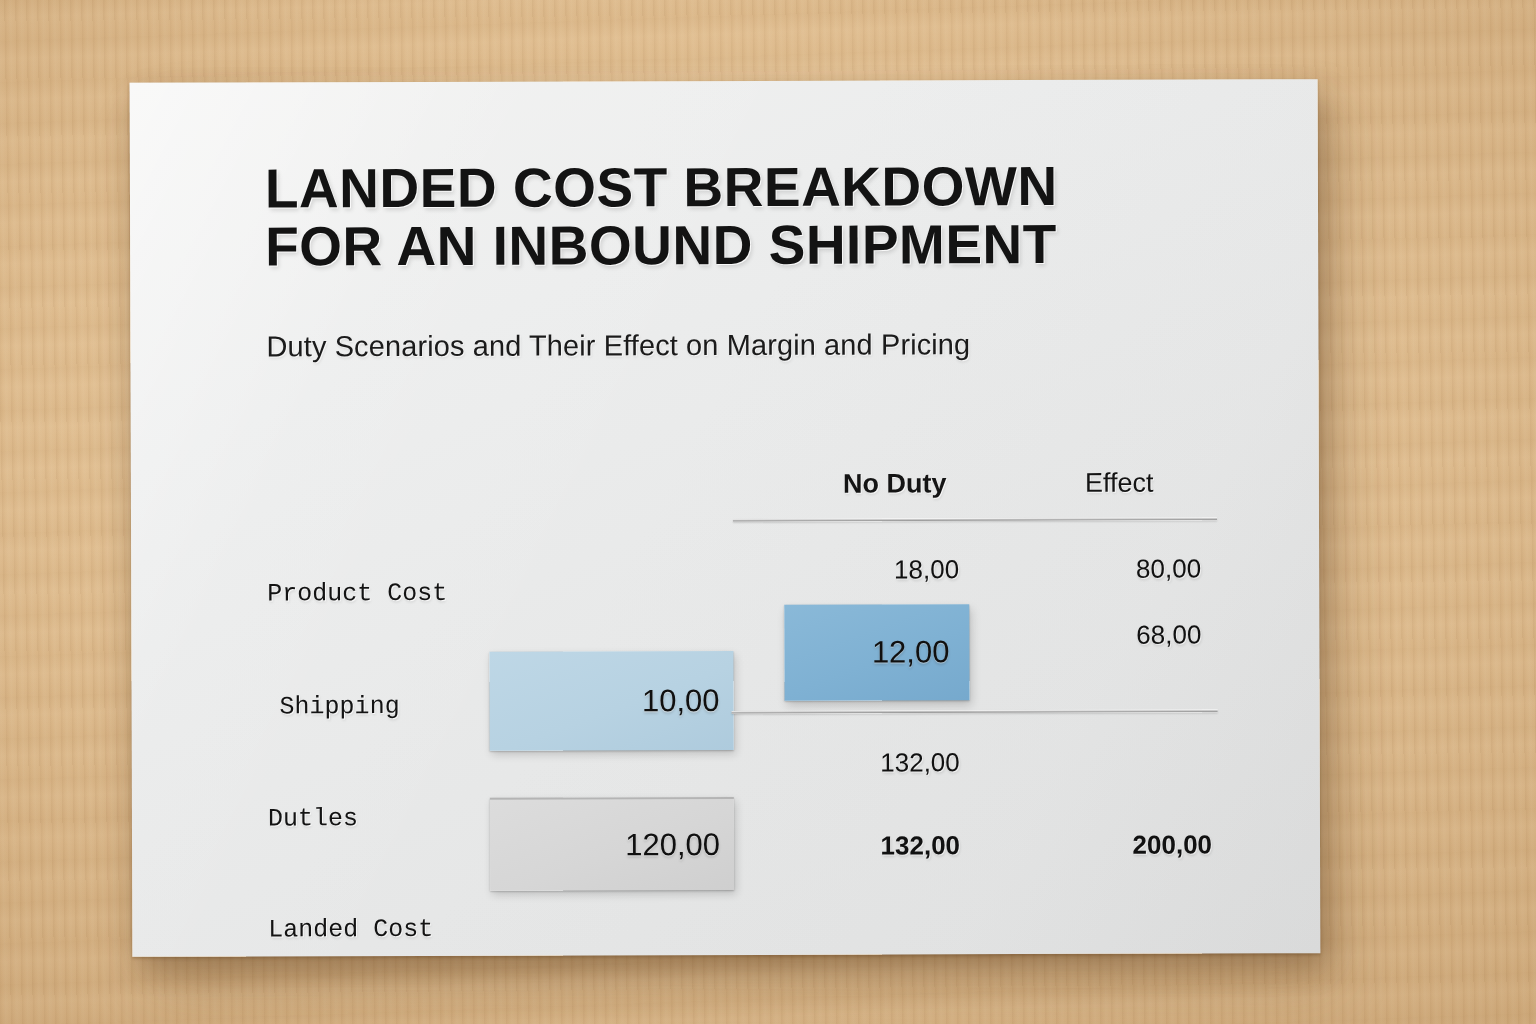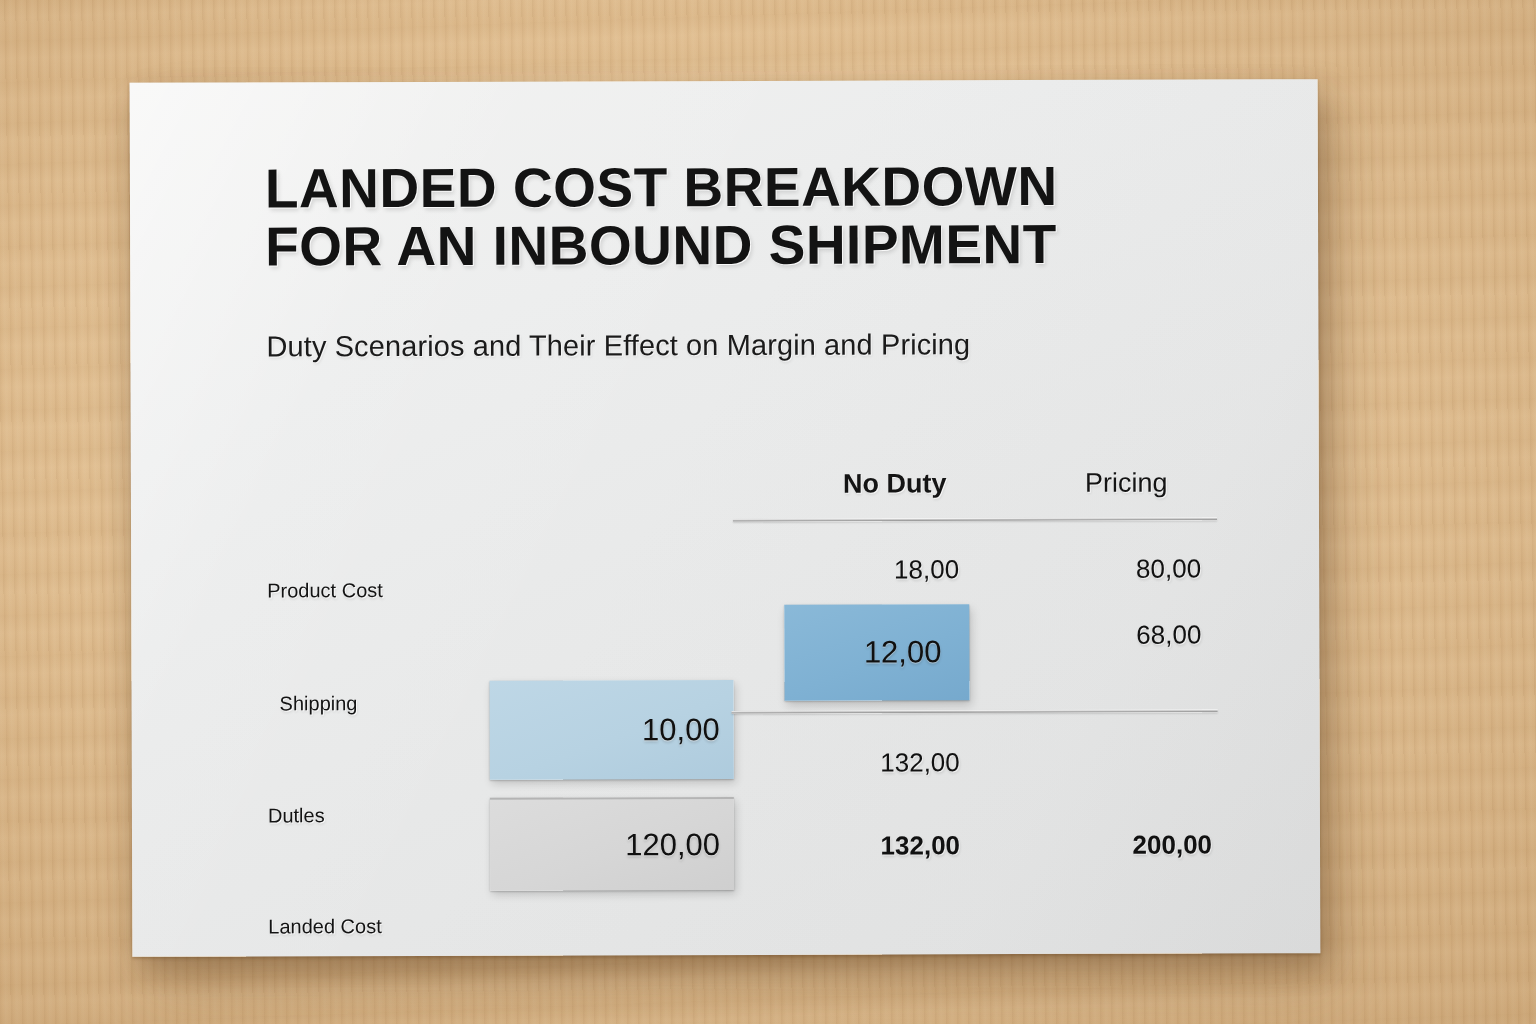--- a/index.html
+++ b/index.html
@@ -100,24 +100,25 @@
     font-size:29px;
     font-weight:400;
     color:#1b1b1b;
     letter-spacing:0.1px;
     text-shadow:1px 1px 0 rgba(255,255,255,0.7), 1px 2px 3px rgba(0,0,0,0.10);
   }
 
   
   .row-label {
     position:absolute;
-    font-size:20px;
+    font-size:25px;
     color:#131313;
     white-space:nowrap;
     text-shadow:1px 1px 0 rgba(255,255,255,0.8), 1px 2px 3px rgba(0,0,0,0.12);
+    font-family:Liberation Mono, monospace;
   }
 
   .bar {
     position:absolute;
     left:358px;
     width:244px;
     display:flex;
     align-items:center;
     justify-content:flex-end;
     padding-right:14px;
@@ -150,21 +151,21 @@
     height:3px;
     background:linear-gradient(180deg,#ffffff 0%, #b9b9b9 45%, #9e9e9e 70%, #e6e6e6 100%);
     box-shadow:0 1px 2px rgba(0,0,0,0.14);
   }
 
   .chipbox {
     position:absolute;
     display:flex;
     align-items:center;
     justify-content:flex-end;
-    padding-right:28px;
+    padding-right:20px;
     font-size:31px;
     color:#101010;
     box-shadow:0 1px 2px rgba(0,0,0,0.22), 2px 5px 10px rgba(0,0,0,0.17);
     text-shadow:0 1px 1px rgba(255,255,255,0.45), 0 2px 3px rgba(0,0,0,0.2);
   }
 </style>
 </head>
 <body>
 
 <div id="scene">
@@ -179,31 +180,31 @@
       <div class="row-label" style="left:136px; top:497px;">Product Cost</div>
 
       <div class="row-label" style="left:148px; top:610px;">Shipping</div>
 
       <div class="row-label" style="left:136px; top:722px;">Dutles</div>
 
       <div class="row-label" style="left:136px; top:833px;">Landed Cost</div>
 
 
 
-      <div class="bar light" style="top:599px; height:99px; background:linear-gradient(160deg,#bed7e6 0%,#b7d2e2 55%,#aecbdd 100%);">
+      <div class="bar light" style="top:570px; height:99px; background:linear-gradient(160deg,#bed7e6 0%,#b7d2e2 55%,#aecbdd 100%);">
         <span class="val">10,00</span>
       </div>
 
       <div class="bar light" style="top:716px; height:93px; background:linear-gradient(160deg,#dcdcdc 0%,#d6d6d6 55%,#cfcfcf 100%); border-top:2px solid #b4b4b4;">
         <span class="val">120,00</span>
       </div>
 
       <div class="colhead" style="left:712px; top:388px;font-weight:bold;">No Duty</div>
 
-      <div class="colhead" style="left:954px; top:388px;">Pricing</div>
+      <div class="colhead" style="left:954px; top:388px;">Effect</div>
 
       <div class="rule" style="left:602px; top:438px; width:484px;"></div>
 
       <div class="rule" style="left:600px; top:630px; width:486px;"></div>
 
       <div class="chipbox" style="left:653px; top:524px; width:185px; height:96px;
                   background:linear-gradient(160deg,#8ab9d8 0%,#7fb1d3 55%,#76a9cd 100%);">
         <span>12,00</span>
       </div>
 

